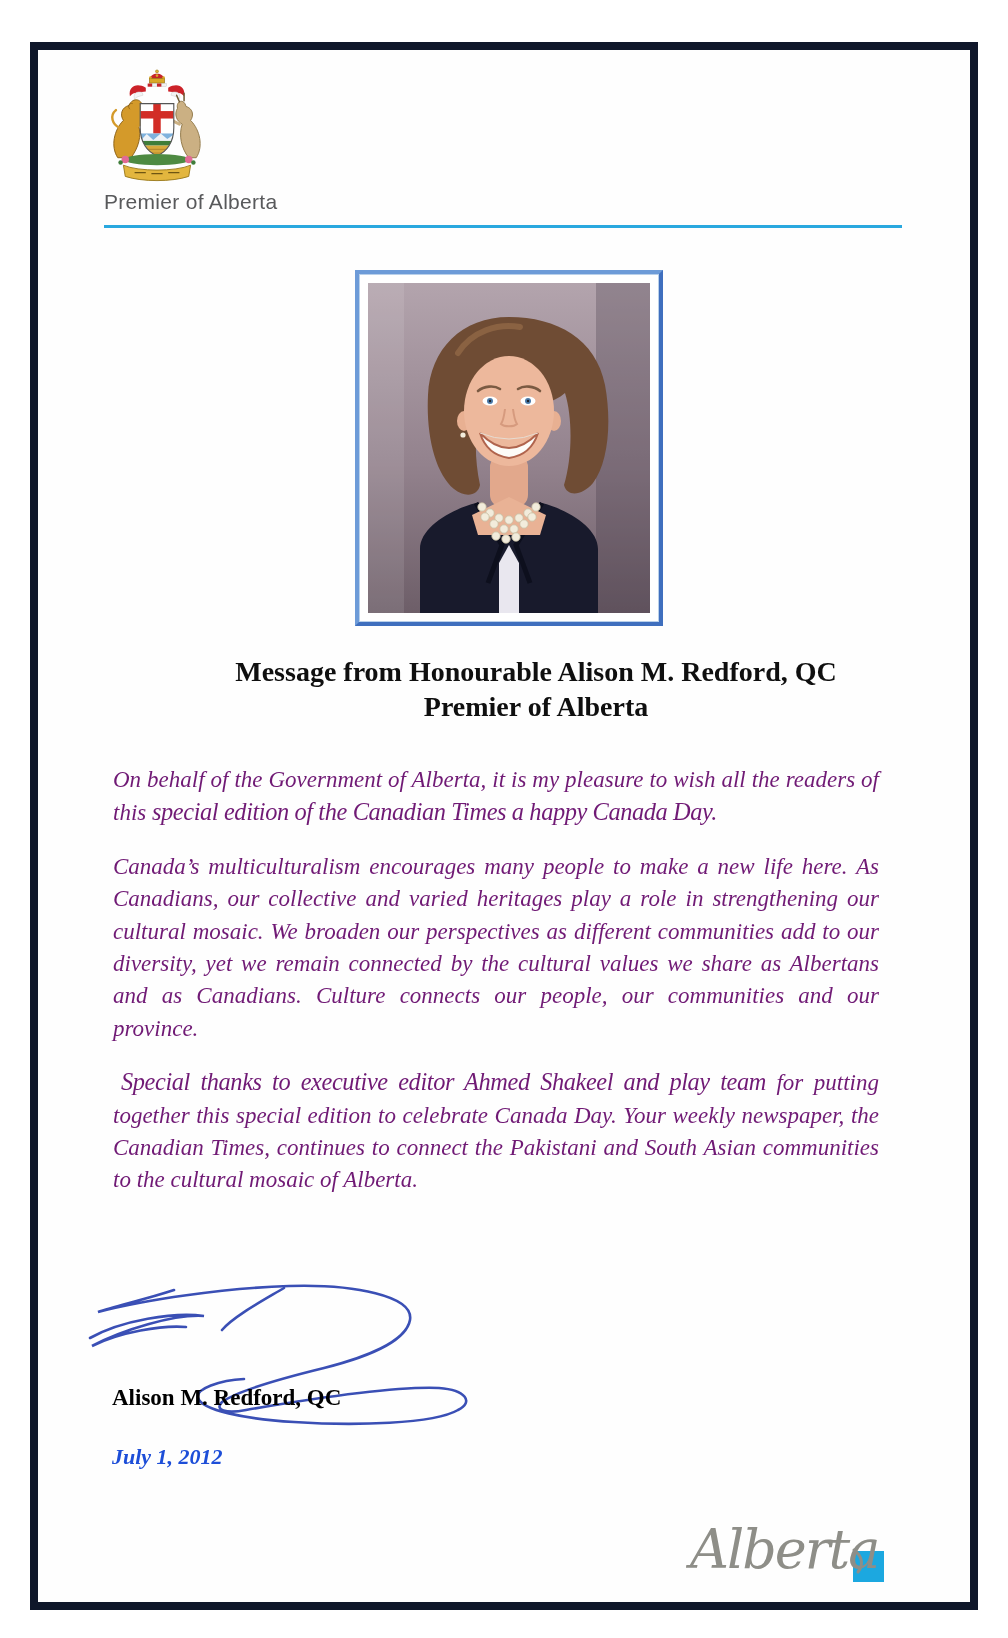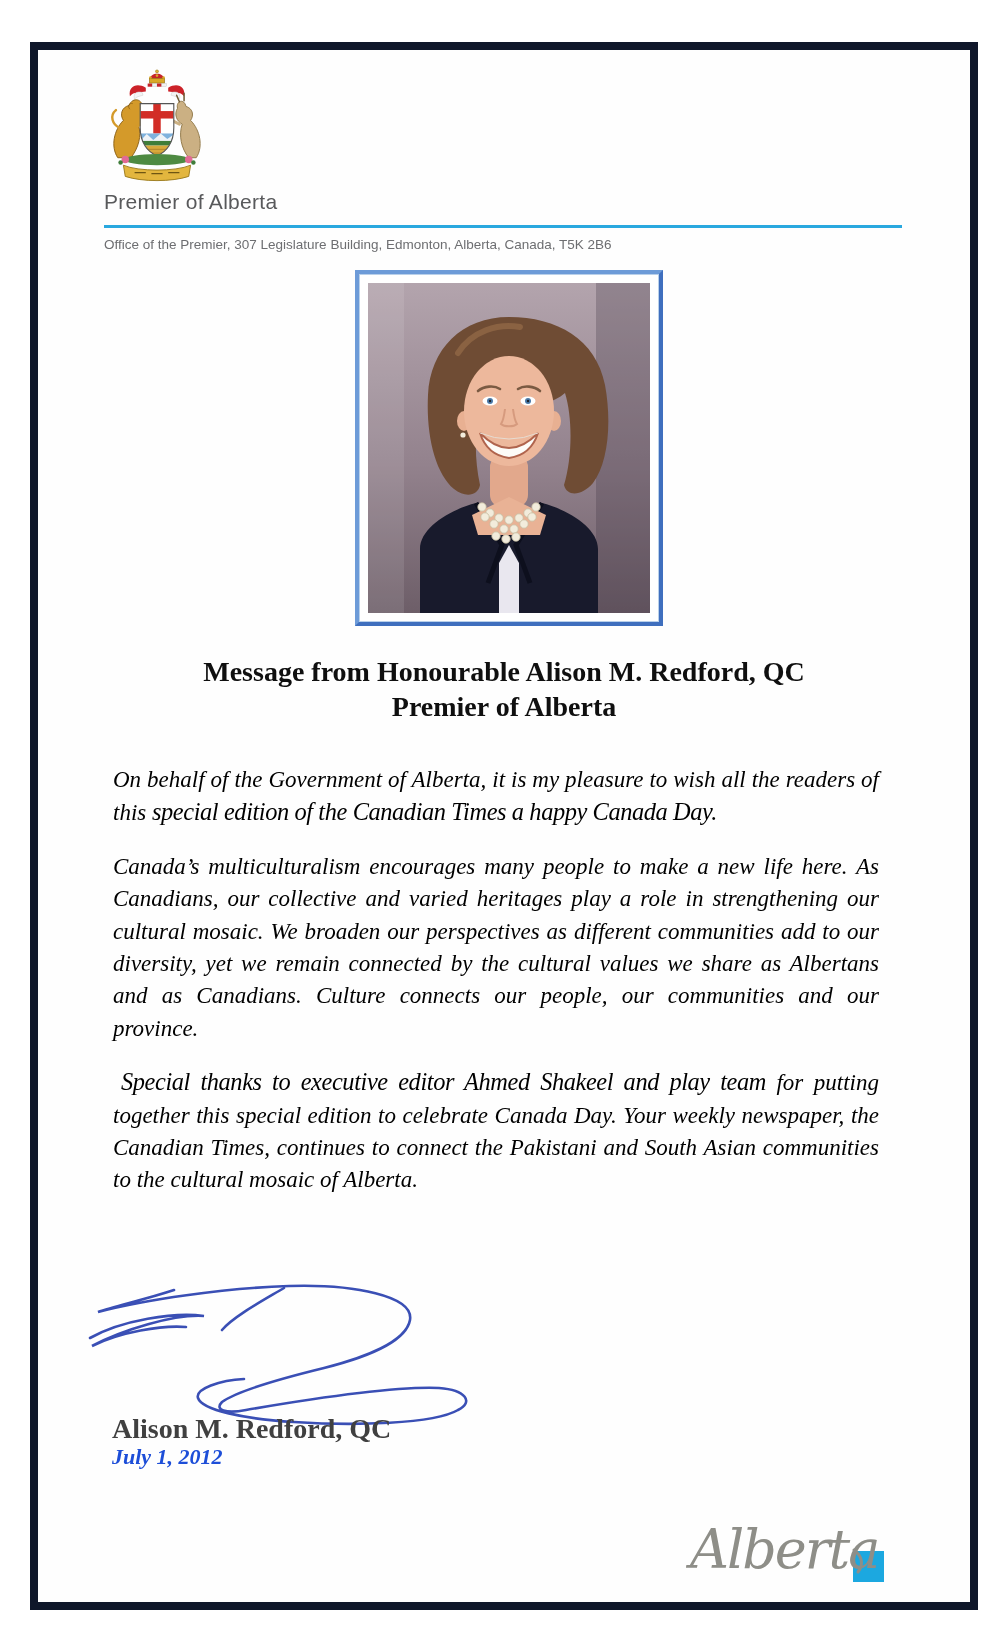--- a/index.html
+++ b/index.html
@@ -27,34 +27,34 @@
   .photo-frame{
     left:317px;top:220px;padding:9px;background:#ffffff;
     border:4px solid #3f6fbe;
     border-top-color:#6d9bd8;border-left-color:#6d9bd8;
     box-shadow:0 0 0 1px #b9d0ea inset;
   }
   .photo-frame svg{display:block;}
   
   .heading{
     left:0;top:604px;width:932px;text-align:center;
-    font-weight:bold;font-size:28px;line-height:35px;color:#0f0f0f;
+    font-weight:bold;font-size:28px;line-height:35px;color:#0f0f0f;padding-left:32px;
   }
   
   .letter-body{
     left:75px;top:714px;width:766px;
-    font-size:23px;font-style:italic;line-height:32.4px;color:#000000;
+    font-size:23px;font-style:italic;line-height:32.4px;color:#701a75;
     text-align:justify;
   }
   .letter-body p{margin:0 0 21px 0;}
   .letter-body p.indent{text-indent:8px;}
   .alt{font-size:1.06em;letter-spacing:-0.4px;}
   
   .signature-svg{left:36px;top:1222px;}
-  .sig-name{left:74px;top:1335px;font-weight:bold;font-size:28px;color:#404040;margin-top:28px;}
+  .sig-name{left:74px;top:1335px;font-weight:bold;font-size:23px;color:#000000;}
   .sig-date{left:74px;top:1394px;font-weight:bold;font-style:italic;font-size:22px;color:#1d4ed8;}
   
   .wordmark{left:648px;top:1438px;}
 </style>
 </head>
 <body>
 
 <div class="page">
 
   <svg class="abs crest" viewBox="0 0 120 124" xmlns="http://www.w3.org/2000/svg">
@@ -107,21 +107,20 @@
     <circle cx="94" cy="98" r="4" fill="#e26a94"></circle>
     <circle cx="21" cy="101" r="2.4" fill="#3f7d3a"></circle>
     <circle cx="99" cy="101" r="2.4" fill="#3f7d3a"></circle>
 
     <path d="M24,104 C40,111 80,111 96,104 L94,116 C76,122 44,122 26,116 Z" fill="#e3b63e" stroke="#9a7a1c" stroke-width="1"></path>
     <path d="M36,112 H48 M54,113 H66 M72,112 H84" stroke="#6e5512" stroke-width="1.4"></path>
   </svg>
 
   <div class="abs lh-org">Premier of Alberta</div>
   <div class="abs lh-rule"></div>
-  <div class="abs lh-address">Office of the Premier, 307 Legislature Building, Edmonton, Alberta, Canada, T5K 2B6</div>
 
   <div class="abs photo-frame">
     <svg width="282" height="330" viewBox="0 0 282 330" xmlns="http://www.w3.org/2000/svg">
       <defs>
         <linearGradient id="pbg" x1="0" y1="0" x2="0" y2="1">
           <stop offset="0" stop-color="#b3a4ad"></stop>
           <stop offset="0.55" stop-color="#93828d"></stop>
           <stop offset="1" stop-color="#6d5e68"></stop>
         </linearGradient>
       </defs>

